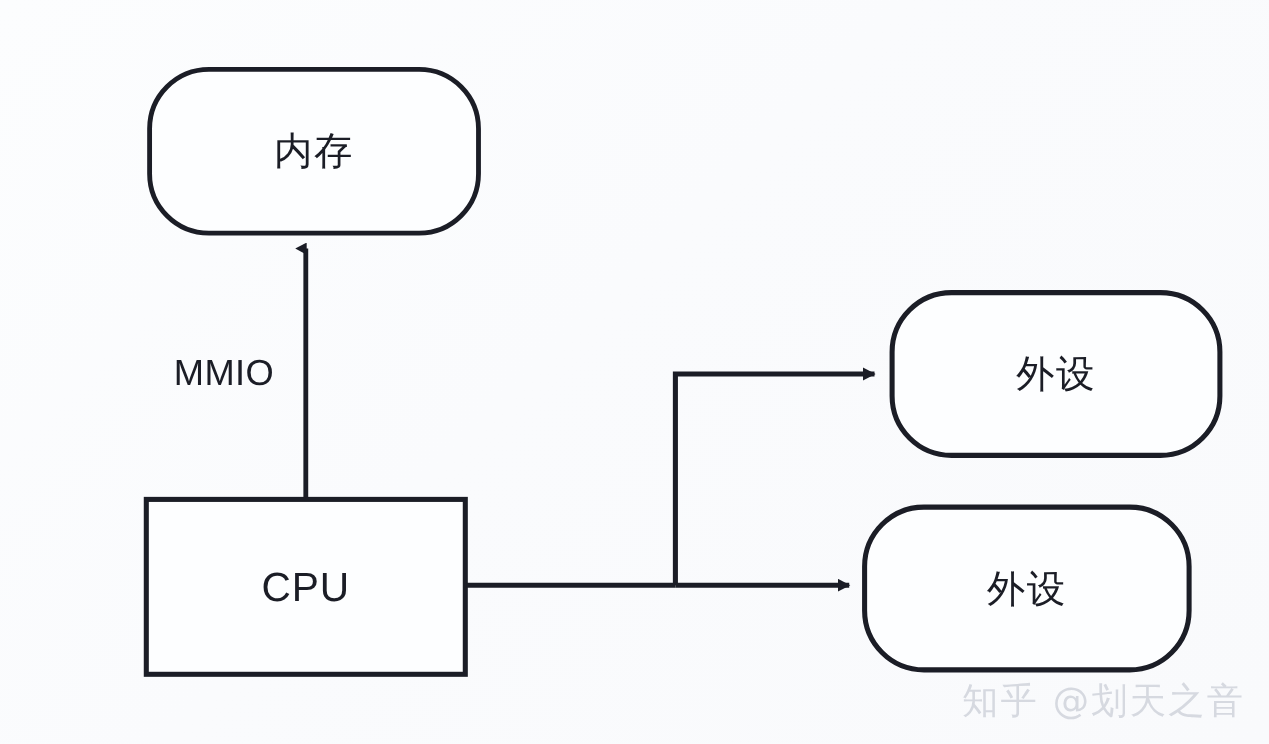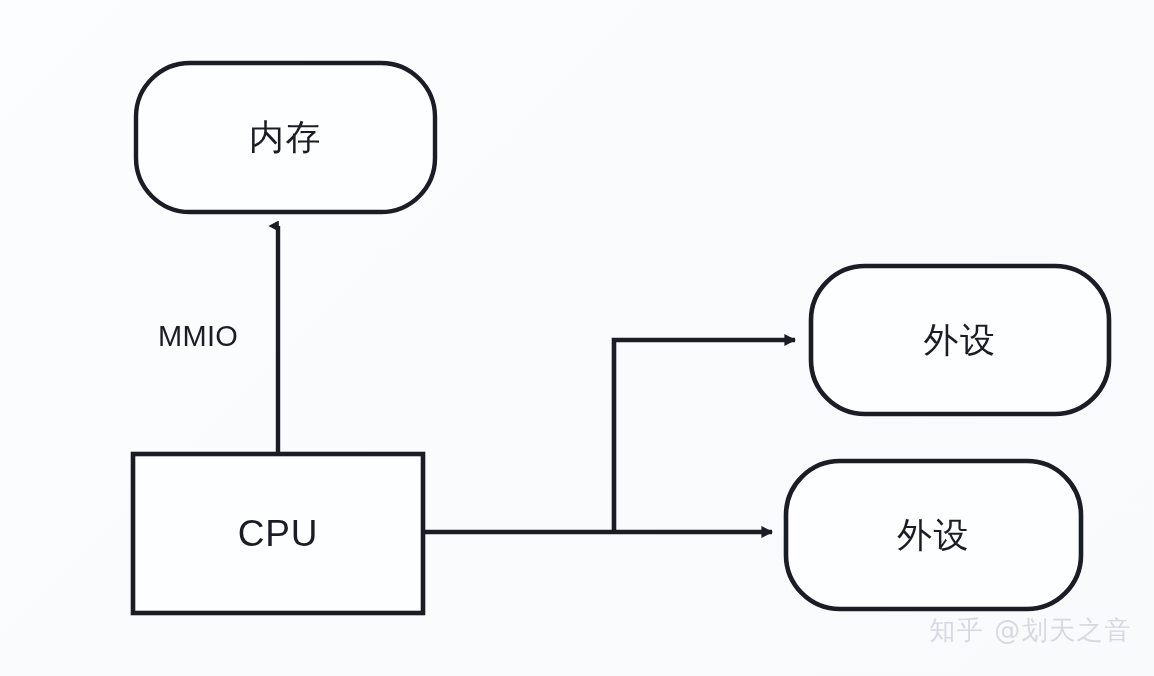--- a/index.html
+++ b/index.html
@@ -42,31 +42,31 @@
     font-weight: 400;
   }
   .label-latin {
     font-size: 37px;
     font-weight: 400;
     letter-spacing: 0.02em;
   }
   .edge-label {
     position: absolute;
     color: #1b1d26;
-    font-size: 29px;
+    font-size: 33px;
     font-weight: 400;
     letter-spacing: 0.01em;
     white-space: nowrap;
     pointer-events: none;
   }
   #watermark {
     position: absolute;
     right: 22px;
-    bottom: 28px;
-    font-size: 26px;
+    bottom: 16px;
+    font-size: 33px;
     color: #d6d9e0;
     letter-spacing: 0.06em;
     white-space: nowrap;
     user-select: none;
     font-family: "DejaVu Sans", "Liberation Sans", sans-serif;
   }
 </style>
 </head>
 <body>
 

